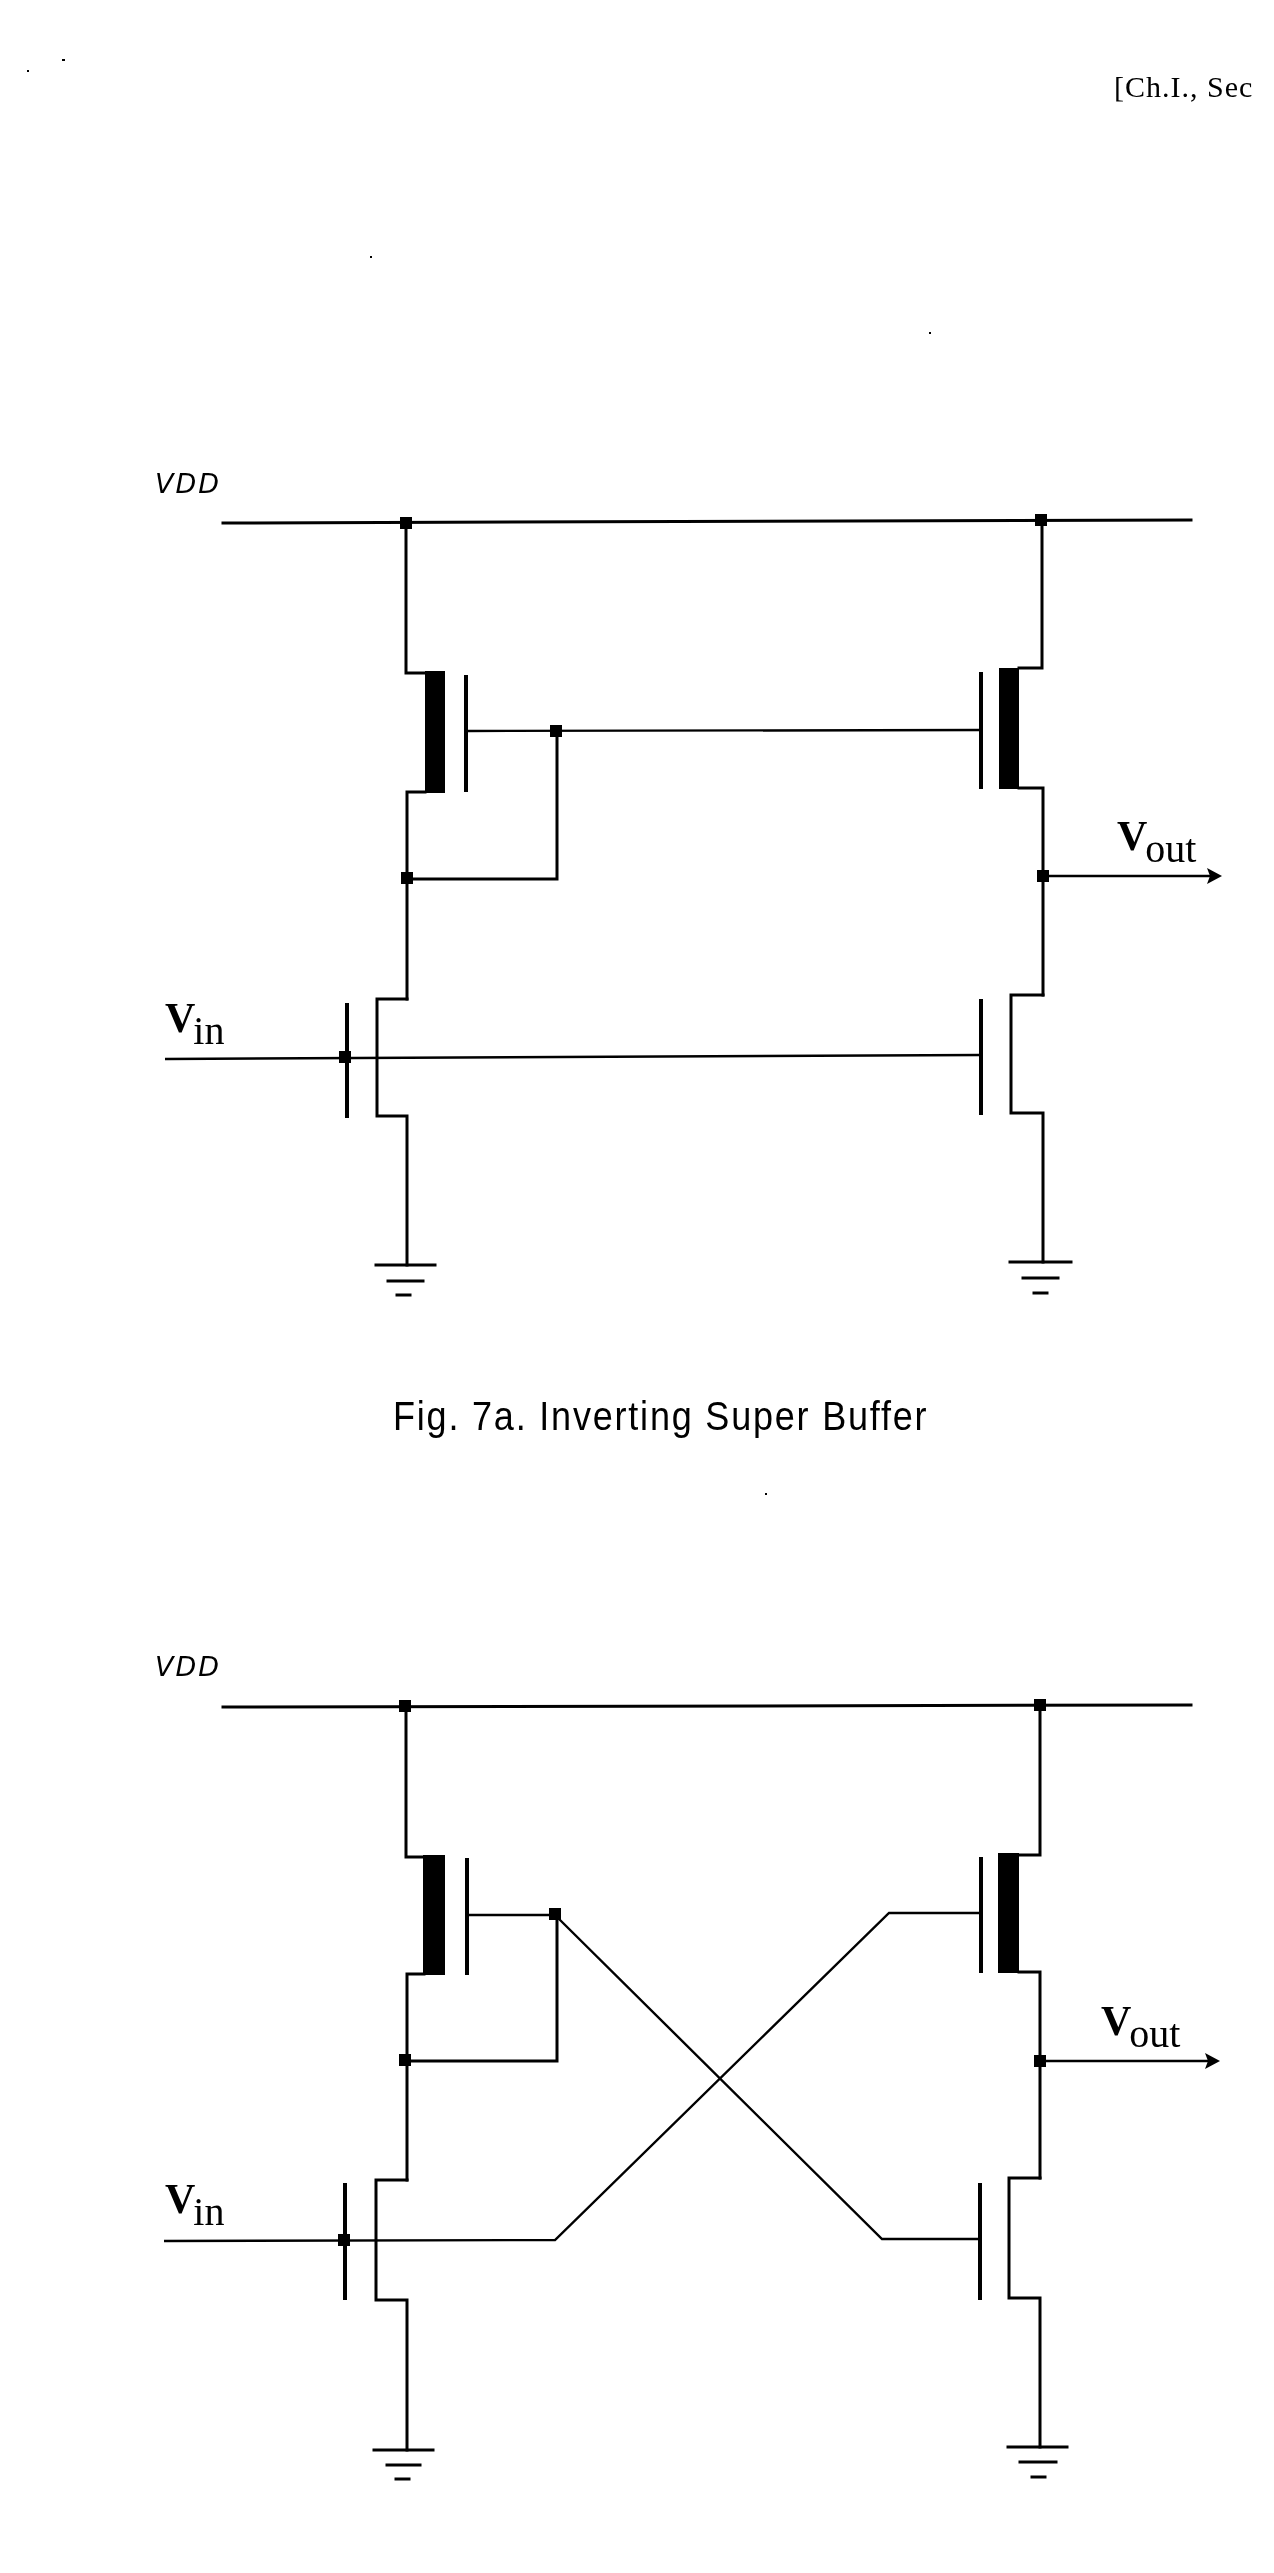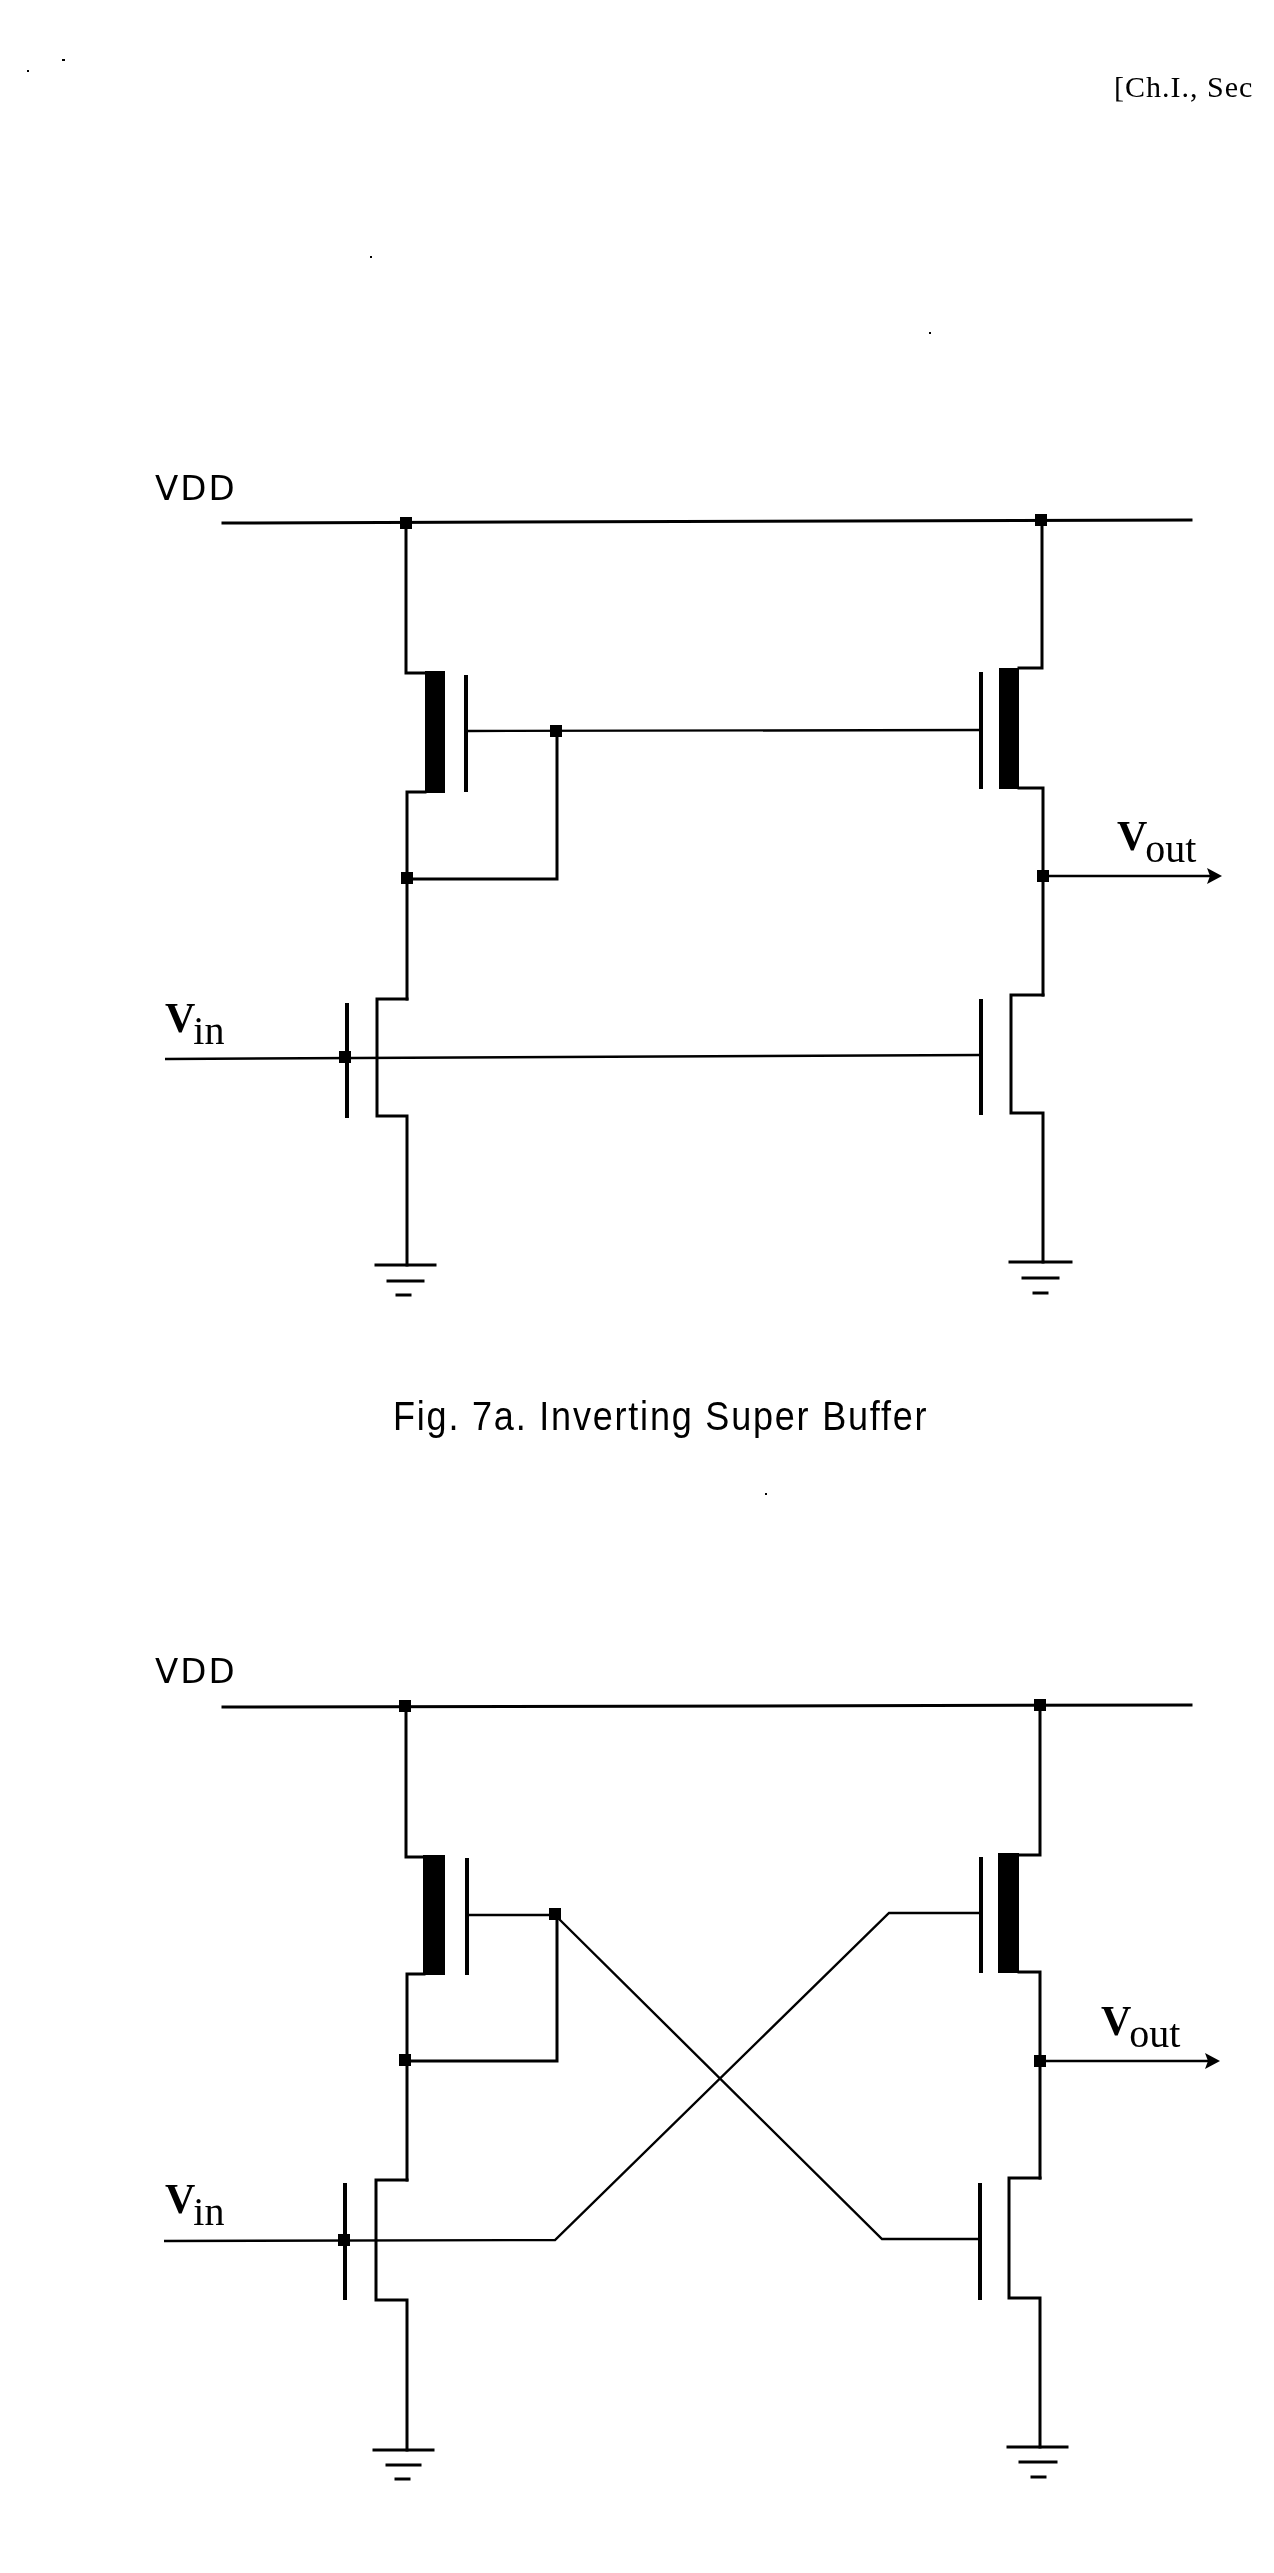--- a/index.html
+++ b/index.html
@@ -6,21 +6,21 @@
     body { width: 1274px; height: 2573px; position: relative; overflow: hidden; }
     svg { position: absolute; left: 0; top: 0; }
     .w { stroke: #000; stroke-width: 3; fill: none; stroke-linecap: square; }
     .thin { stroke: #000; stroke-width: 2.4; fill: none; }
     .plate { stroke: #000; stroke-width: 4; fill: none; }
     .blk { fill: #000; }
     .dot { fill: #000; }
     .lbl { position: absolute; font-family: "Liberation Serif", serif; color: #000; white-space: nowrap; }
     .sans { font-family: "DejaVu Sans", sans-serif; }
     .hdr { font-size: 30px; letter-spacing: 1px; }
-    .vdd { font-size: 34px; letter-spacing: 2px; }
+    .vdd { font-size: 27px; letter-spacing: 2px; font-style: italic; }
     .v-main { font-size: 42px; font-weight: bold; }
     .v-sub { font-size: 40px; vertical-align: -12px; margin-left: -2px; }
     .caption { font-size: 40px; letter-spacing: 2px; font-family: "Liberation Sans", sans-serif; transform: scaleX(0.9); transform-origin: left top; }
   </style>
 </head>
 <body>
 
 <div class="lbl hdr" style="left:1114px; top:70px;text-align:center;">[Ch.I., Sec</div>
 
 <div class="lbl vdd sans" style="left:155px; top:468px;">VDD</div>

